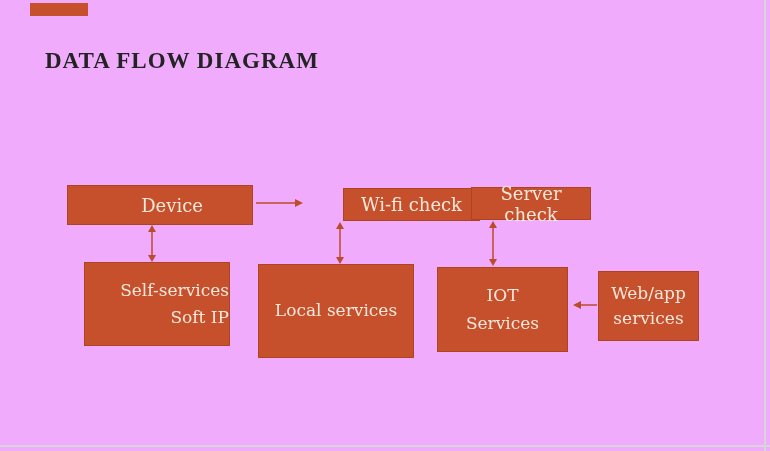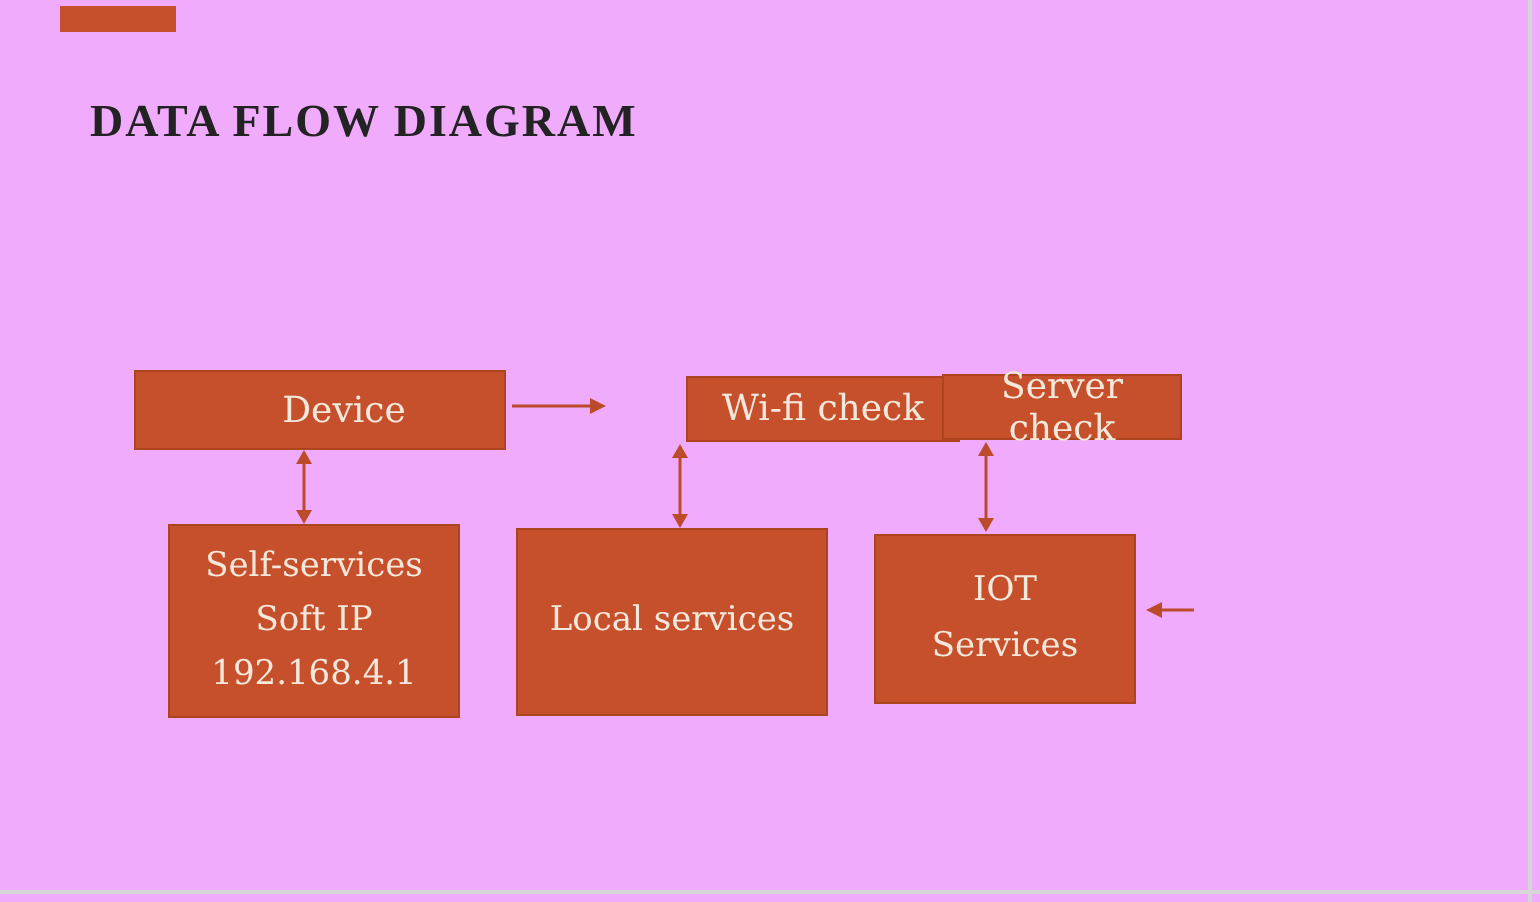--- a/index.html
+++ b/index.html
@@ -29,21 +29,21 @@
     position:absolute;background:var(--box-fill);
     border:1px solid var(--box-border);
     color:var(--box-text);
     display:flex;flex-direction:column;align-items:center;justify-content:center;
     text-align:center;box-sizing:border-box;
   }
   .node .line{display:block;}
   .node-device{left:67px;top:185px;width:186px;height:40px;font-size:18px;padding-left:24px;}
   .node-wifi-check{left:303px;top:188px;width:137px;height:33px;font-size:18px;margin-left:40px;}
   .node-server-check{left:471px;top:187px;width:120px;height:33px;font-size:18px;}
-  .node-self-services{left:84px;top:262px;width:146px;height:97px;font-size:17px;line-height:1.6;}
+  .node-self-services{left:84px;top:262px;width:146px;height:84px;font-size:17px;line-height:1.6;align-items:flex-end;}
   .node-local-services{left:258px;top:264px;width:156px;height:94px;font-size:17px;line-height:1.6;}
   .node-iot-services{left:437px;top:267px;width:131px;height:85px;font-size:17px;line-height:1.6;}
   .node-web-app-services{left:598px;top:271px;width:101px;height:70px;font-size:17px;line-height:1.5;}
   #edges{position:absolute;left:0;top:0;width:770px;height:451px;pointer-events:none;}
   #edges line{stroke:var(--arrow);stroke-width:1.5;}
   #edges polygon{fill:var(--arrow);}
   .border-right{position:absolute;left:764px;top:0;width:2px;height:451px;background:var(--page-border);}
   .border-bottom{position:absolute;left:0;top:445px;width:770px;height:2px;background:var(--page-border);}
 </style>
 </head>
@@ -93,29 +93,32 @@
     <span class="line">Wi-fi check</span>
   </div>
 
   <div class="node node-server-check">
     <span class="line">Server check</span>
   </div>
 
   <div class="node node-self-services">
     <span class="line">Self-services</span>
     <span class="line">Soft IP</span>
-    <span class="line">192.168.4.1</span>
   </div>
 
   <div class="node node-local-services">
     <span class="line">Local services</span>
   </div>
 
   <div class="node node-iot-services">
     <span class="line">IOT</span>
     <span class="line">Services</span>
   </div>
 
+  <div class="node node-web-app-services">
+    <span class="line">Web/app</span>
+    <span class="line">services</span>
+  </div>
 
   <div class="border-right"></div>
   <div class="border-bottom"></div>
 
 </div>
 
 </body></html>

